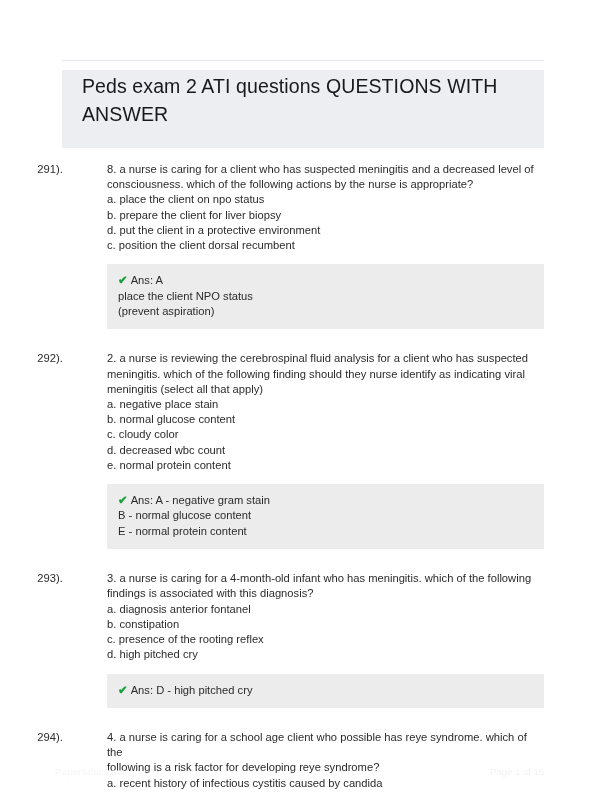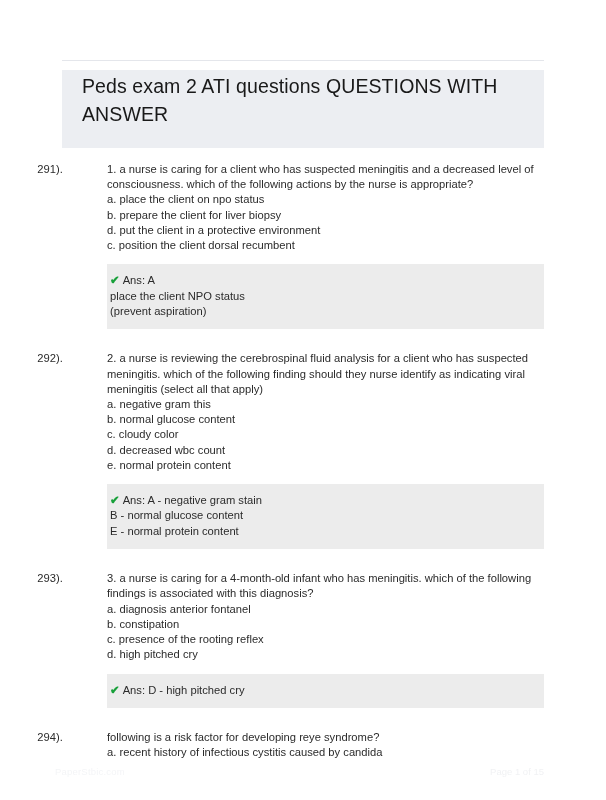--- a/index.html
+++ b/index.html
@@ -88,21 +88,21 @@
     margin: 0 0 0 0;
   }
   .qopt {
     margin: 0;
   }
 
   .ansbox {
     margin-left: 107px;
     margin-right: 62px;
     background: #ececec;
-    padding: 9px 11px 10px 3px;
+    padding: 9px 11px 10px 11px;
     box-sizing: border-box;
   }
   .ansline {
     font-size: 11.2px;
     line-height: 15.4px;
     color: #2b2b2b;
   }
   .check {
     color: #18a03a;
     font-size: 11.5px;
@@ -147,21 +147,21 @@
 
   <div class="title-band">
     <div class="title-text">Peds exam 2 ATI questions QUESTIONS WITH ANSWER</div>
   </div>
 
   <div class="content">
       <div class="qblock">
         <div class="qrow">
           <div class="qnum">291).</div>
           <div class="qbody">
-            <div class="qstem">1. a nurse is caring for a client who has suspected meningitis and a decreased level of</div>
+            <div class="qstem">8. a nurse is caring for a client who has suspected meningitis and a decreased level of</div>
             <div class="qstem">consciousness. which of the following actions by the nurse is appropriate?</div>
             <div class="qopt">a. place the client on npo status</div>
             <div class="qopt">b. prepare the client for liver biopsy</div>
             <div class="qopt">d. put the client in a protective environment</div>
             <div class="qopt">c. position the client dorsal recumbent</div>
           </div>
         </div>
         <div class="gap-after-q"></div>
         <div class="ansbox">
           <div class="ansline"><span class="check" style="color: rgb(24, 160, 58);">✔</span><span>Ans: A</span></div>
@@ -170,21 +170,21 @@
         </div>
         <div class="gap-after-ans"></div>
       </div>
       <div class="qblock">
         <div class="qrow">
           <div class="qnum">292).</div>
           <div class="qbody">
             <div class="qstem">2. a nurse is reviewing the cerebrospinal fluid analysis for a client who has suspected</div>
             <div class="qstem">meningitis. which of the following finding should they nurse identify as indicating viral</div>
             <div class="qstem">meningitis (select all that apply)</div>
-            <div class="qopt">a. negative gram this</div>
+            <div class="qopt">a. negative place stain</div>
             <div class="qopt">b. normal glucose content</div>
             <div class="qopt">c. cloudy color</div>
             <div class="qopt">d. decreased wbc count</div>
             <div class="qopt">e. normal protein content</div>
           </div>
         </div>
         <div class="gap-after-q"></div>
         <div class="ansbox">
           <div class="ansline"><span class="check" style="color: rgb(24, 160, 58);">✔</span><span>Ans: A - negative gram stain</span></div>
           <div class="ansline">B - normal glucose content</div>
@@ -207,20 +207,21 @@
         <div class="gap-after-q"></div>
         <div class="ansbox">
           <div class="ansline"><span class="check" style="color: rgb(24, 160, 58);">✔</span><span>Ans: D - high pitched cry</span></div>
         </div>
         <div class="gap-after-ans"></div>
       </div>
       <div class="qblock">
         <div class="qrow">
           <div class="qnum">294).</div>
           <div class="qbody">
+            <div class="qstem">4. a nurse is caring for a school age client who possible has reye syndrome. which of the</div>
             <div class="qstem">following is a risk factor for developing reye syndrome?</div>
             <div class="qopt">a. recent history of infectious cystitis caused by candida</div>
           </div>
         </div>
         <div class="gap-after-ans"></div>
       </div>
     </div>
 
   <div class="footer">
     <div class="wm">PaperStbic.com</div>

